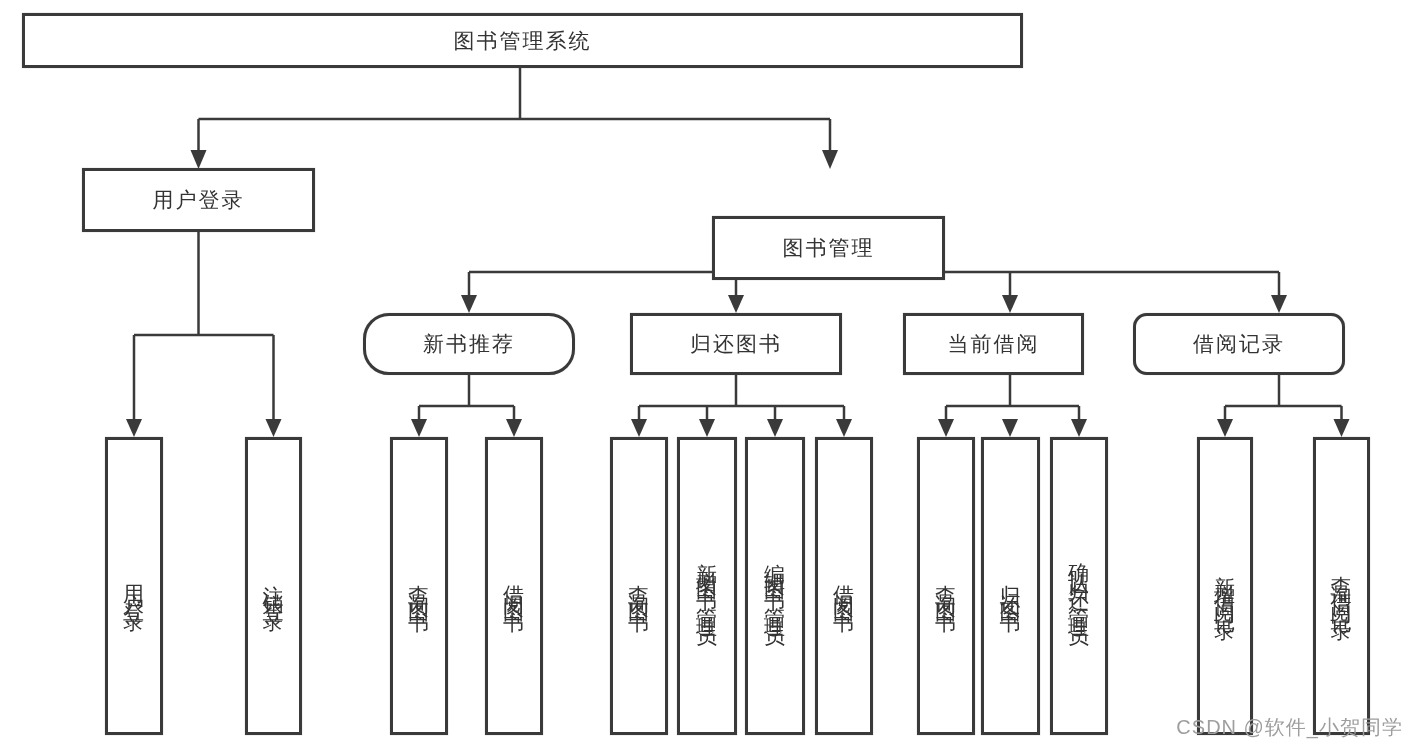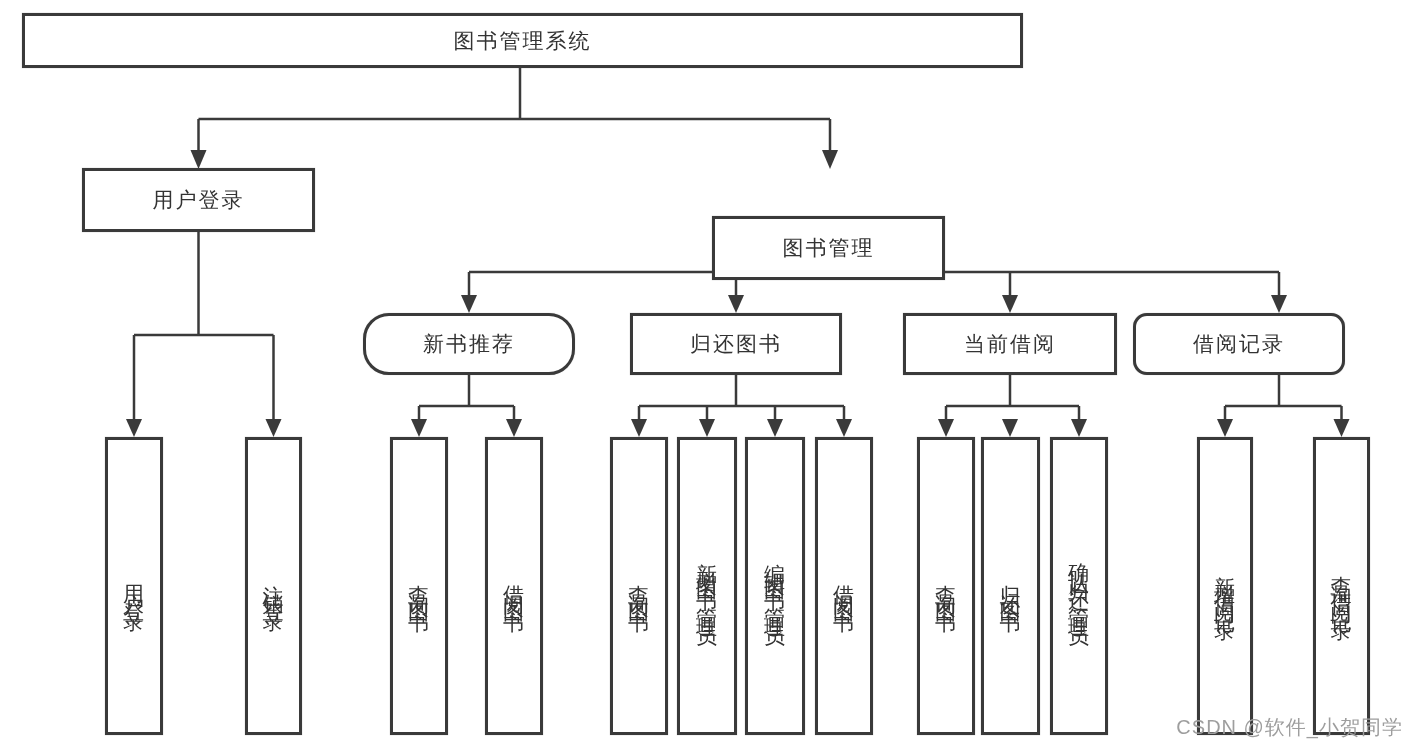--- a/index.html
+++ b/index.html
@@ -133,21 +133,21 @@
   <div class="box" style="left:712px;top:168px;width:233px;height:64px;margin-top:48px;">
     <span class="h-label">图书管理</span>
   </div>
 
   <div class="box" style="left:363px;top:313px;width:212px;height:62px;border-radius:26px;">
     <span class="h-label">新书推荐</span>
   </div>
   <div class="box" style="left:630px;top:313px;width:212px;height:62px;">
     <span class="h-label">归还图书</span>
   </div>
-  <div class="box" style="left:903px;top:313px;width:214px;height:62px;">
+  <div class="box" style="left:903px;top:313px;width:181px;height:62px;">
     <span class="h-label">当前借阅</span>
   </div>
   <div class="box" style="left:1133px;top:313px;width:212px;height:62px;border-radius:14px;">
     <span class="h-label">借阅记录</span>
   </div>
 
   <div class="box leaf" style="left:105px;top:437px;width:58px;height:298px;">
     <span class="v-label">用户登录</span>
   </div>
   <div class="box leaf" style="left:245px;top:437px;width:57px;height:298px;">

